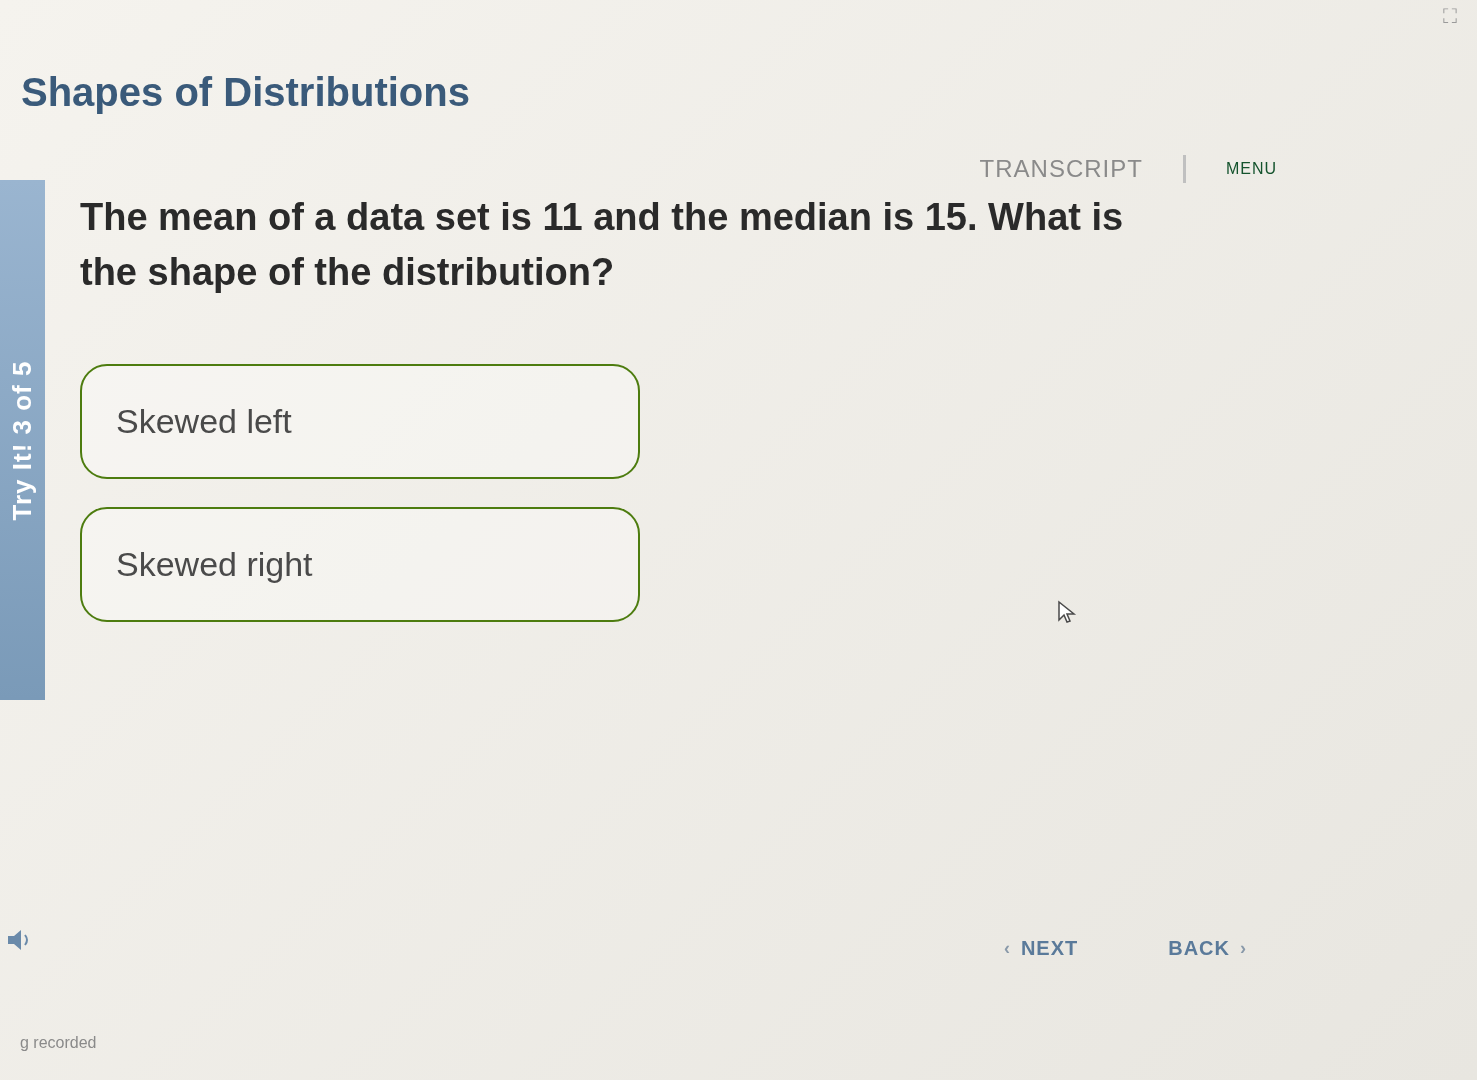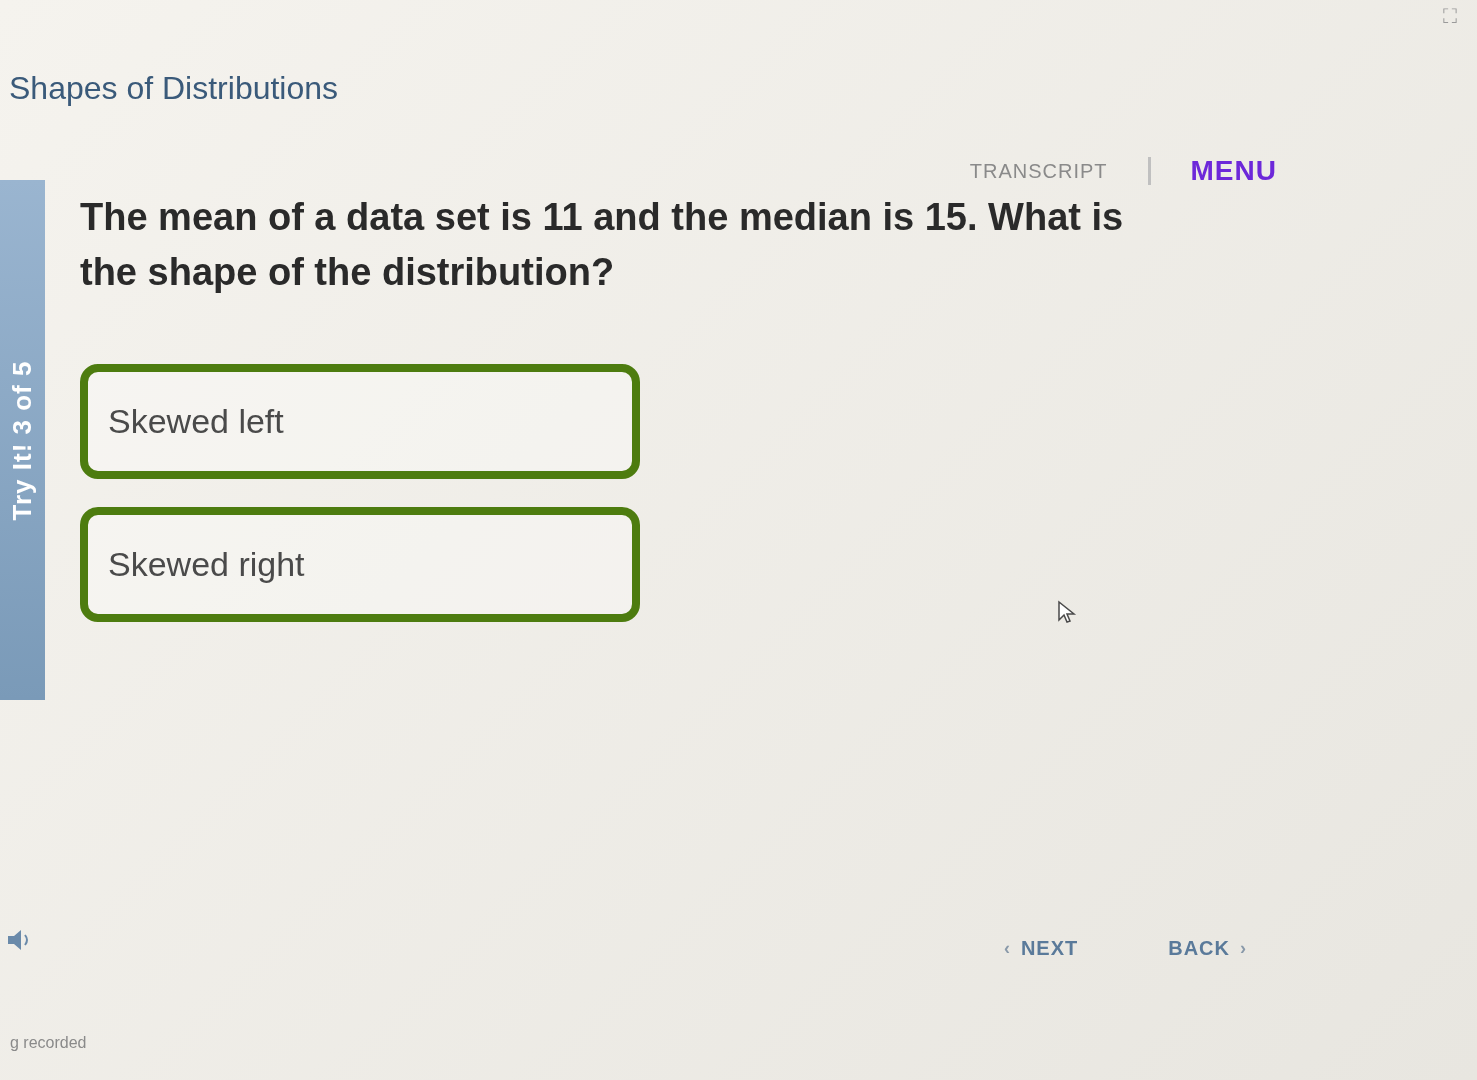--- a/index.html
+++ b/index.html
@@ -11,49 +11,49 @@
       font-family: 'Segoe UI', Tahoma, Geneva, Verdana, sans-serif;
       background: linear-gradient(135deg, #f5f3ee 0%, #e8e6e0 100%);
       width: 1477px;
       height: 1080px;
       position: relative;
       overflow: hidden;
     }
     .page-title {
       position: absolute;
       top: 70px;
-      left: 9px;
-      font-size: 32px;
-      font-weight: 400;
+      left: 21px;
+      font-size: 40px;
+      font-weight: 700;
       color: #3a5a7a;
     }
     .top-right-controls {
       position: absolute;
       top: 155px;
       right: 200px;
       display: flex;
       align-items: center;
       gap: 40px;
     }
     .transcript-link {
       color: #8a8a8a;
-      font-size: 20px;
+      font-size: 24px;
       letter-spacing: 1px;
       font-weight: 400;
     }
     .divider {
       width: 3px;
       height: 28px;
       background: #c0c0c0;
     }
     .menu-link {
-      color: #6d28d9;
-      font-size: 28px;
-      letter-spacing: 1px;
-      font-weight: 700;
+      color: #14532d;
+      font-size: 16px;
+      letter-spacing: 1px;
+      font-weight: 400;
     }
     .sidebar-tab {
       position: absolute;
       left: 0;
       top: 180px;
       width: 45px;
       height: 520px;
       background: linear-gradient(180deg, #9ab5d0 0%, #7a9ab8 100%);
       display: flex;
       align-items: center;
@@ -76,26 +76,26 @@
     .question-text {
       font-size: 38px;
       font-weight: 700;
       color: #2a2a2a;
       line-height: 1.45;
       margin-bottom: 64px;
     }
     .answer-option {
       width: 560px;
       height: 115px;
-      border: 8px solid #4d7c0f;
-      border-radius: 18px;
+      border: 2px solid #4d7c0f;
+      border-radius: 27px;
       background: rgba(255, 255, 255, 0.3);
       display: flex;
       align-items: center;
-      padding-left: 20px;
+      padding-left: 34px;
       margin-bottom: 28px;
       cursor: pointer;
     }
     .answer-option-text {
       font-size: 34px;
       color: #4a4a4a;
       font-weight: 400;
     }
     .bottom-nav {
       position: absolute;
@@ -122,21 +122,21 @@
     .sound-icon {
       position: absolute;
       bottom: 120px;
       left: 5px;
       color: #6a8aaa;
       font-size: 28px;
     }
     .recorded-text {
       position: absolute;
       bottom: 28px;
-      left: 10px;
+      left: 20px;
       color: #8a8a8a;
       font-size: 16px;
     }
     .cursor-icon {
       position: absolute;
       top: 600px;
       right: 400px;
       font-size: 26px;
       color: #4a4a4a;
     }

